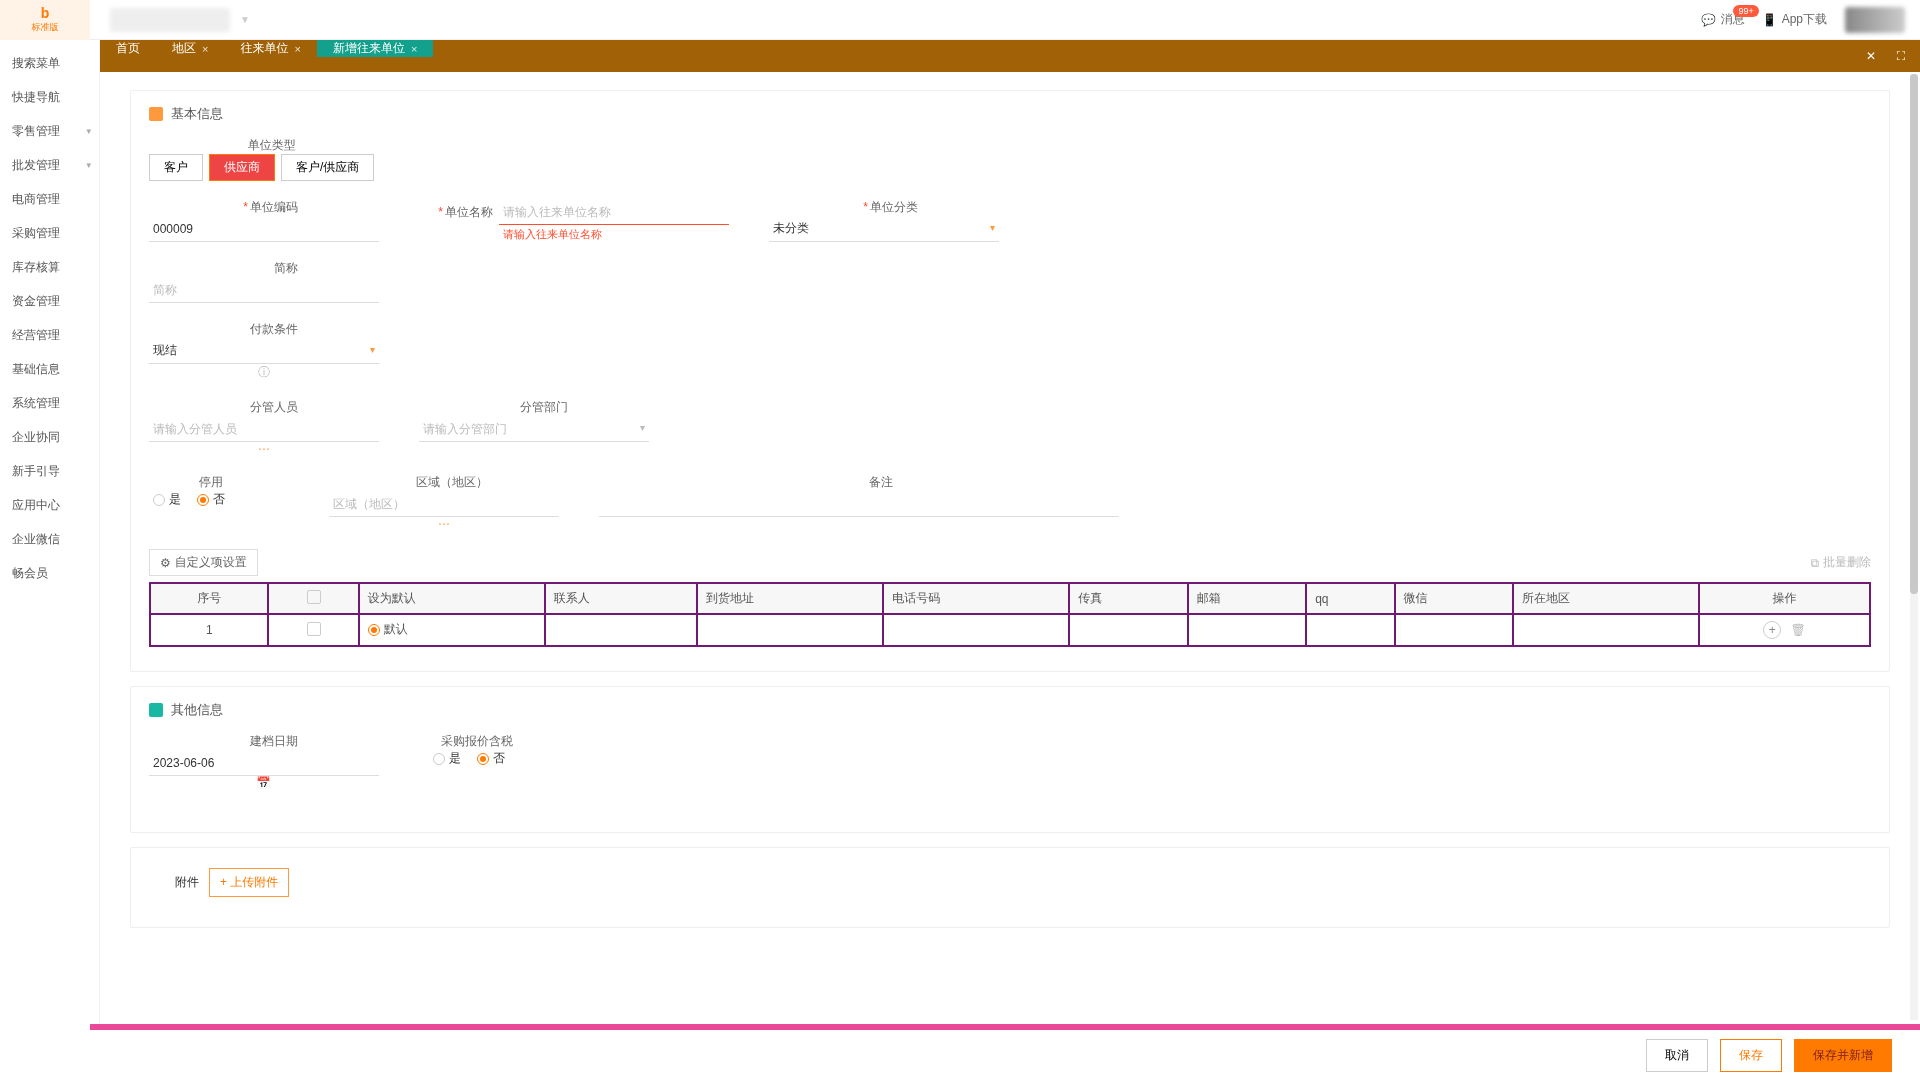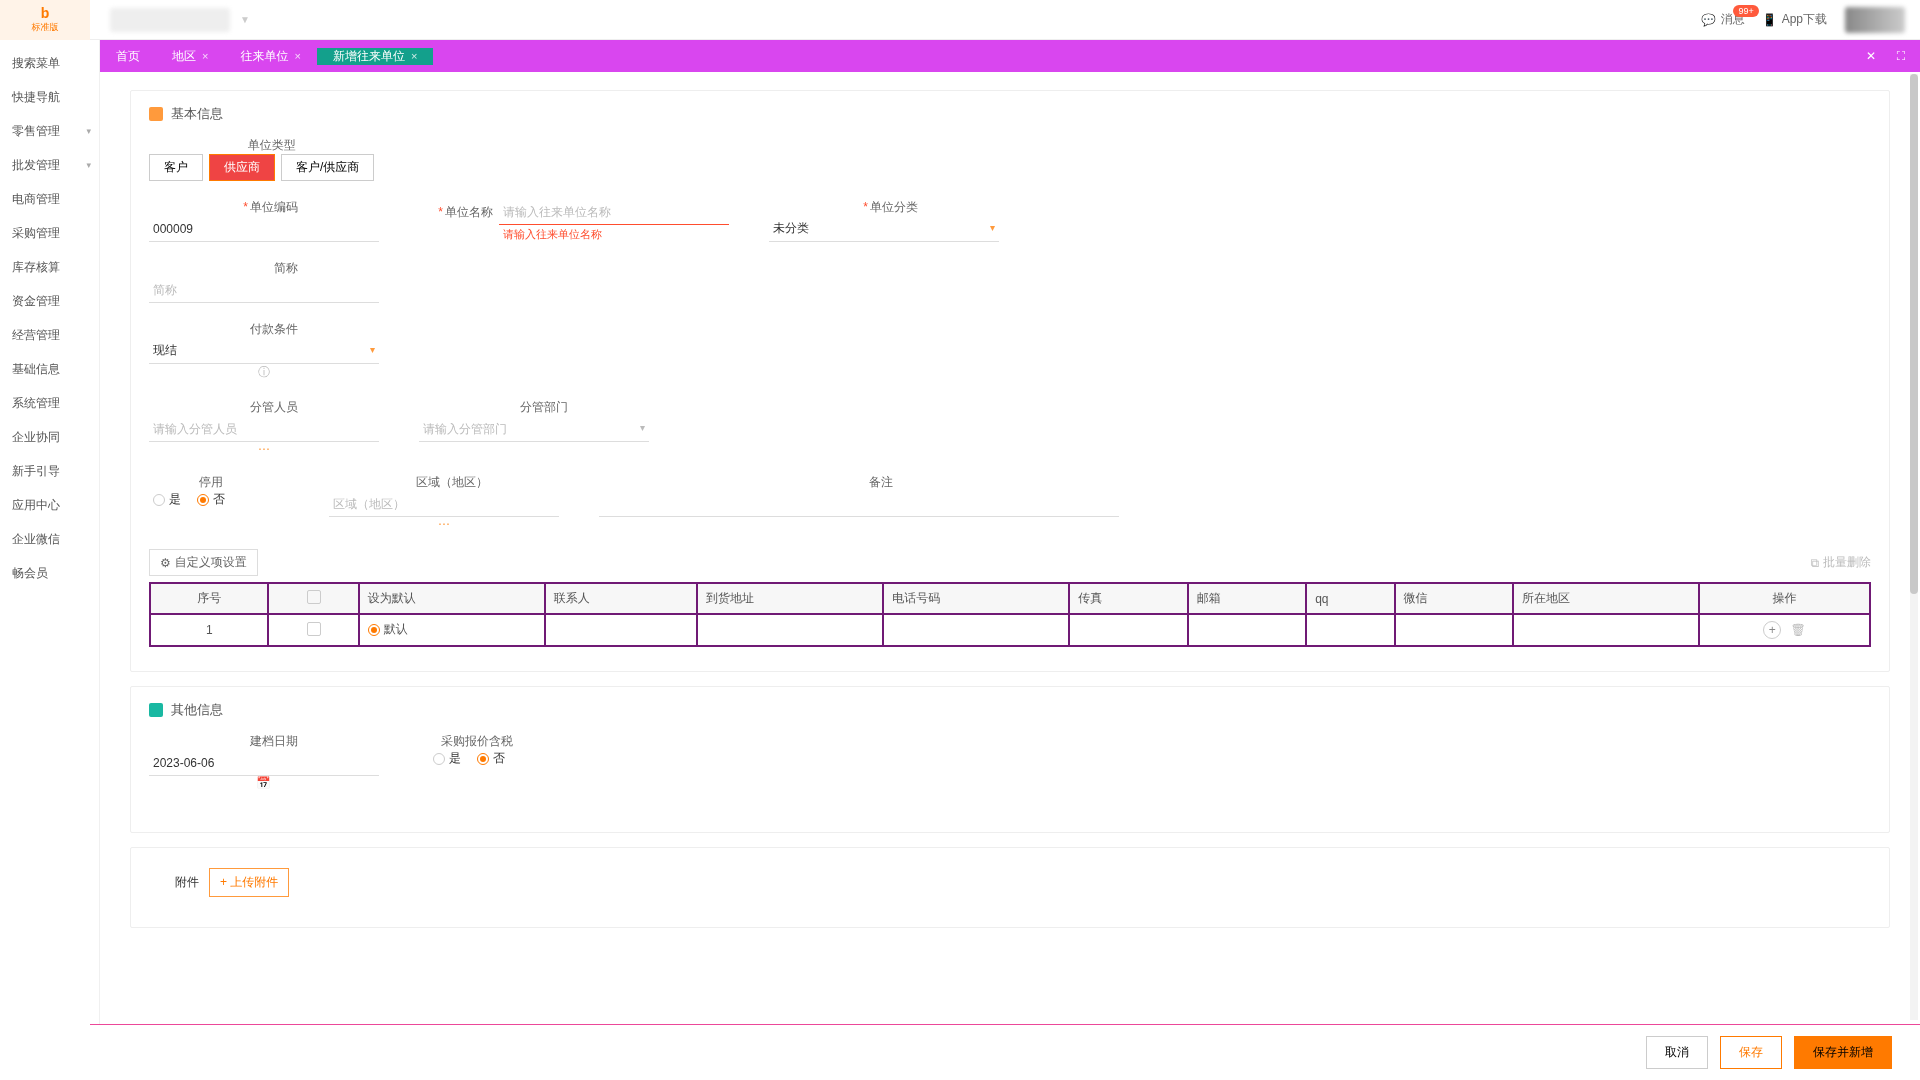--- a/index.html
+++ b/index.html
@@ -24,21 +24,21 @@
 
 
 .sidebar { width: 100px; background: #fff; border-right: 1px solid #f0f0f0; padding-top: 6px; }
 .sidebar .sitem { height: 34px; display:flex; align-items:center; justify-content:space-between; padding:0 8px 0 12px; font-size: 12px; color:#555; cursor:pointer; }
 .sidebar .sitem .arr { color:#aaa; font-size:9px; }
 
 
 .contentcol { flex:1; display:flex; flex-direction:column; min-height:0; }
 
 
-.tabbar { height: 32px; background: #d946ef; display:flex; align-items:center; color:#fff; position:relative; }
+.tabbar { height: 32px; background: #a16207; display:flex; align-items:flex-start; color:#fff; position:relative; }
 .tab { padding: 0 16px; display:flex; align-items:center; gap:6px; font-size:12px; cursor:pointer; }
 .tab.active { background: #13a08c; }
 .tab .x { opacity:.8; font-size:11px; }
 .tabbar-right { position:absolute; right:0; top:0; height:100%; display:flex; align-items:center; gap:4px; padding-right:6px; }
 .tabbar-right .tbtn { width:26px; height:26px; display:flex; align-items:center; justify-content:center; cursor:pointer; color:#fff; }
 
 
 .body { flex:1; overflow:auto; background:#fff; padding: 18px 30px 120px 30px; }
 .card { border:1px solid #eee; border-radius:2px; padding: 14px 18px 24px 18px; margin-bottom: 14px; }
 .sec-title { display:flex; align-items:center; gap:8px; font-size:13px; color:#555; margin-bottom:14px; }
@@ -81,24 +81,24 @@
 table.grid th { background:#f7f7f7; font-weight:normal; }
 table.grid td.center, table.grid th.center { text-align:center; }
 .chk { width:14px; height:14px; border:1px solid #ccc; display:inline-block; border-radius:2px; }
 .rowicon { width:18px; height:18px; border:1px solid #ccc; border-radius:50%; display:inline-flex; align-items:center; justify-content:center; font-size:12px; color:#888; cursor:pointer; }
 
 
 .attach-row { display:flex; align-items:center; gap:10px; padding:6px 0;}
 .attach-btn { border:1px solid #ff9a3c; color:#ff7a00; background:#fff; padding:5px 10px; font-size:12px; cursor:pointer; }
 
 
-.footer { position:fixed; bottom:0; left:90px; right:0; height:56px; background:#fff; border-top:1px solid #ec4899; display:flex; align-items:center; justify-content:flex-end; gap:12px; padding:0 28px; }
+.footer { position:fixed; bottom:0; left:90px; right:0; height:56px; background:#fff; border-top:6px solid #ec4899; display:flex; align-items:center; justify-content:flex-end; gap:12px; padding:0 28px; }
 .btn { padding:7px 18px; font-size:12px; border:1px solid #ccc; background:#fff; cursor:pointer; }
 .btn.outline-orange { border-color:#ff7a00; color:#ff7a00; }
-.btn.primary { background:#ff7a00; border-color:#ff7a00; color:#000000; }
+.btn.primary { background:#ff7a00; border-color:#ff7a00; color:#7f1d1d; }
 
 
 .scrolltrack { position:fixed; right:2px; top:74px; bottom:60px; width:8px; background:#f3f3f3; }
 .scrollthumb { position:absolute; left:0; width:8px; background:#c8c8c8; border-radius:4px; }
 </style>
 </head>
 <body>
 
 <div class="app">
 

